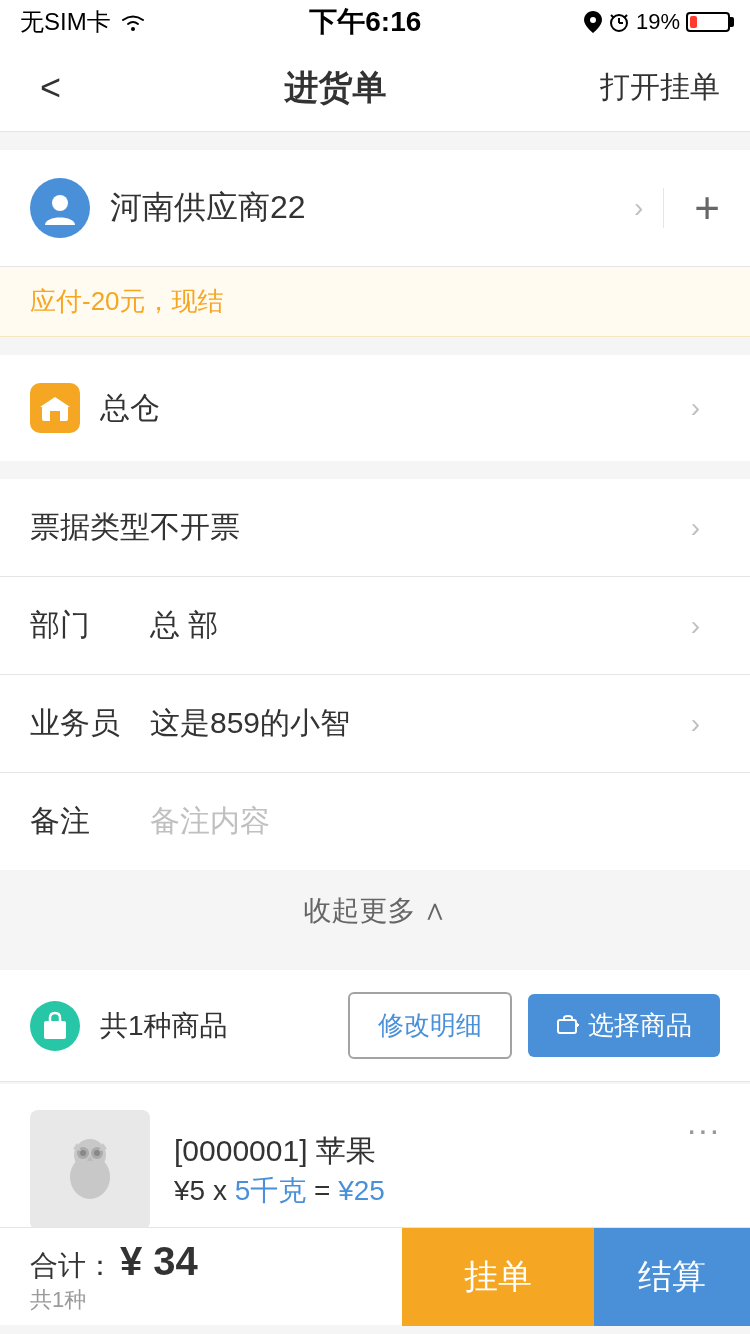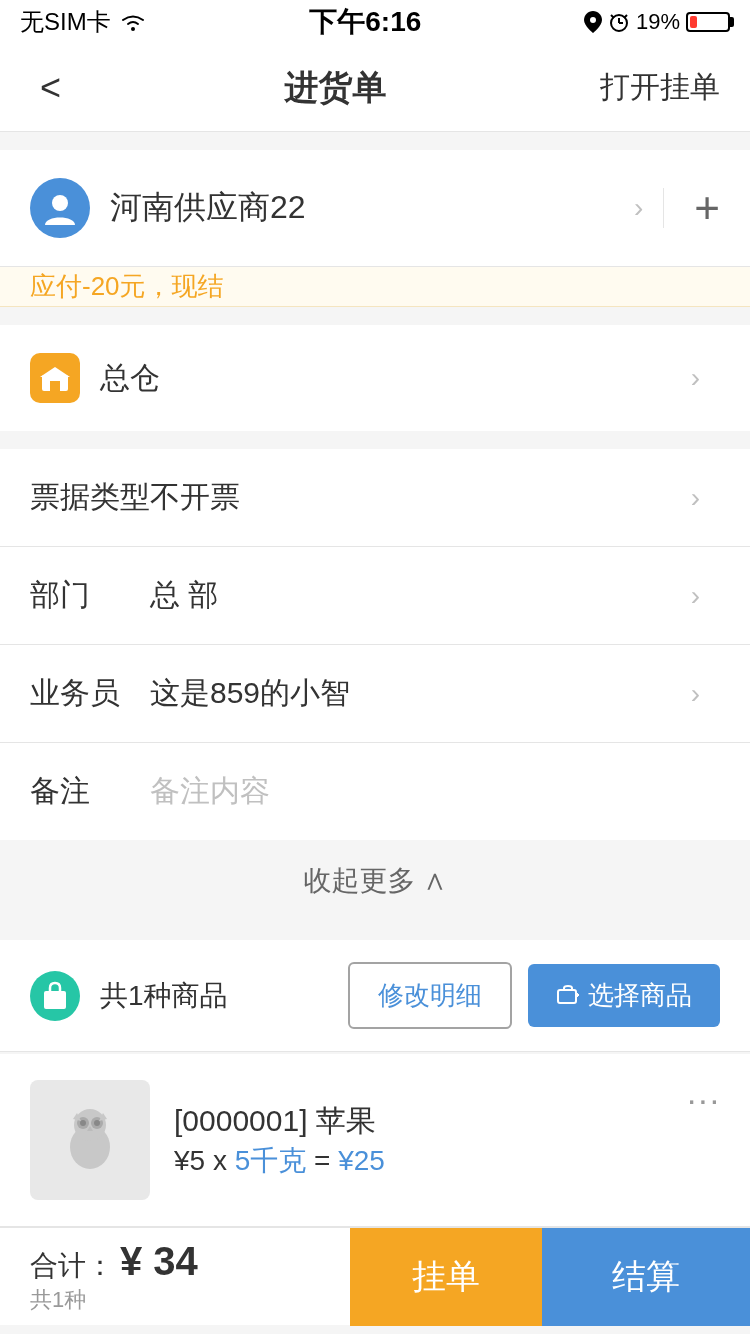--- a/index.html
+++ b/index.html
@@ -103,21 +103,21 @@
     .add-btn {
       font-size: 44px;
       color: #666;
       cursor: pointer;
       line-height: 1;
     }
 
     
     .notice-banner {
       background: #fffbf0;
-      padding: 2px 30px;
+      padding: 17px 30px;
       font-size: 26px;
       color: #f5a623;
       border-bottom: 1px solid #f5e5c0;
     }
 
     
     .form-section {
       background: #fff;
     }
     .form-row {
@@ -280,21 +280,21 @@
       width: 192px;
       height: 98px;
       background: #f5a623;
       color: #fff;
       border: none;
       font-size: 34px;
       cursor: pointer;
       display: flex; align-items: center; justify-content: center;
     }
     .btn-checkout {
-      width: 208px;
+      width: 156px;
       height: 98px;
       background: #4a90d9;
       color: #fff;
       border: none;
       font-size: 34px;
       cursor: pointer;
       display: flex; align-items: center; justify-content: center;
     }
   </style>
 </head>

